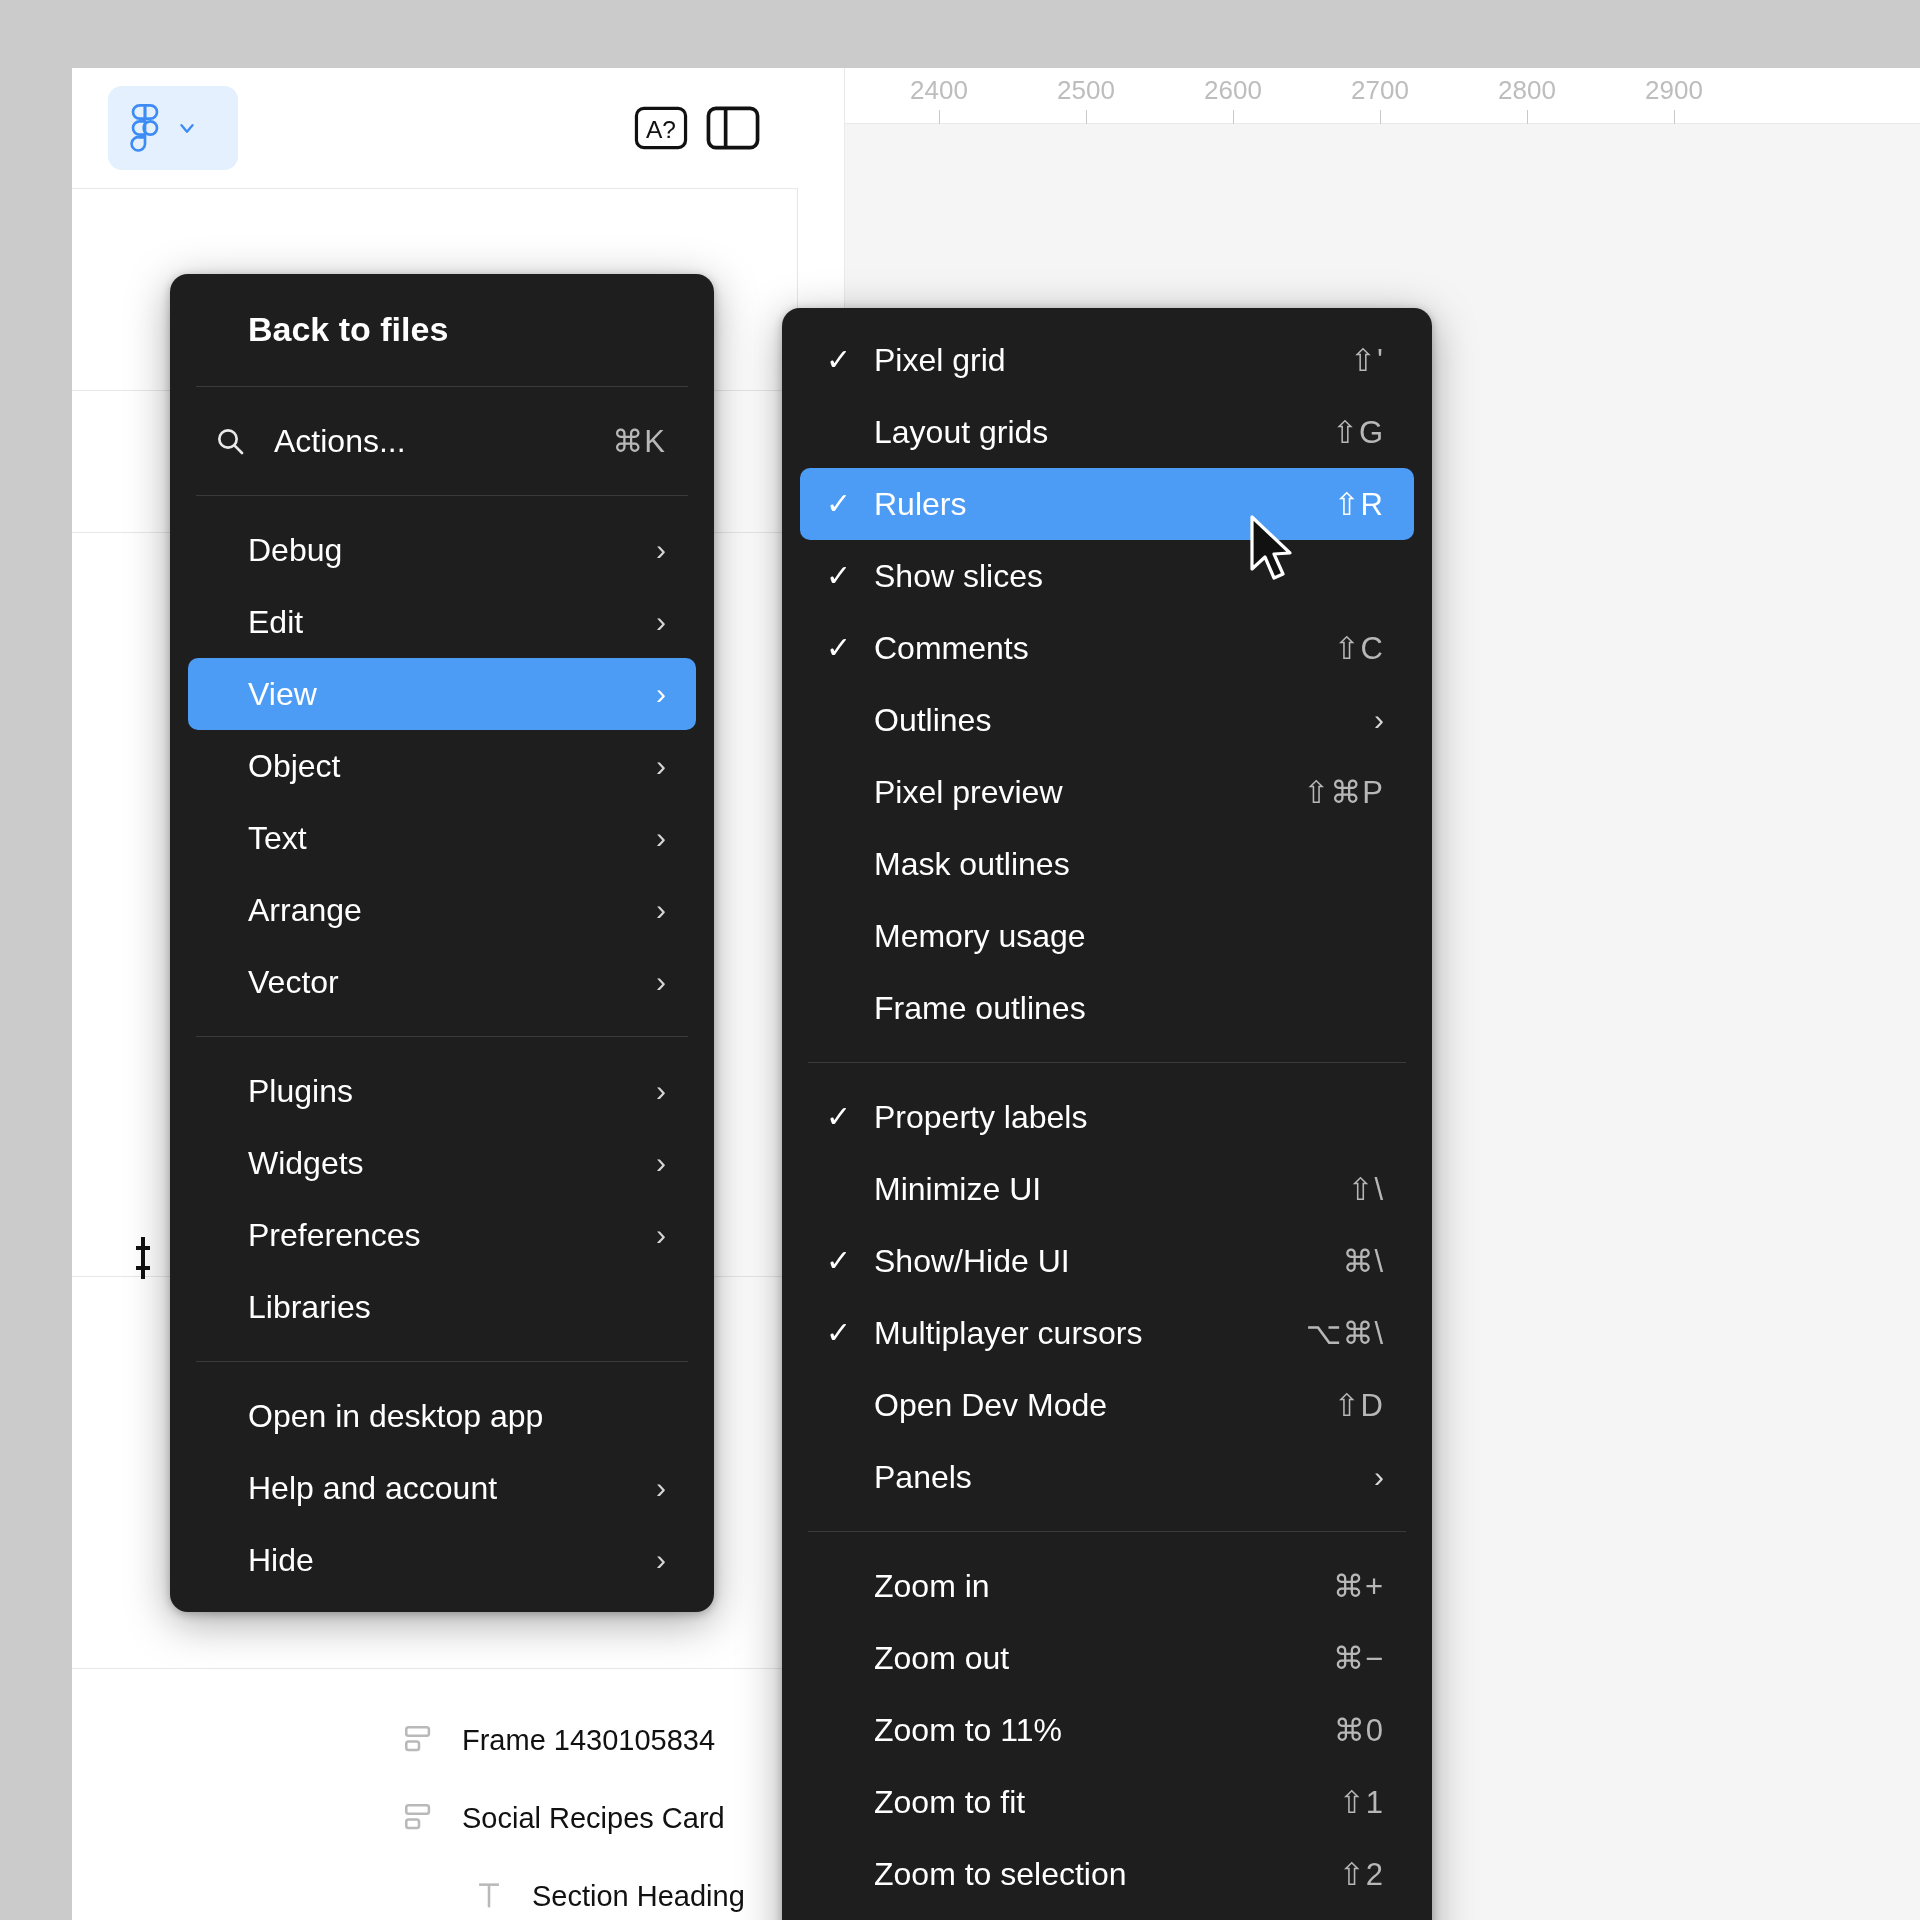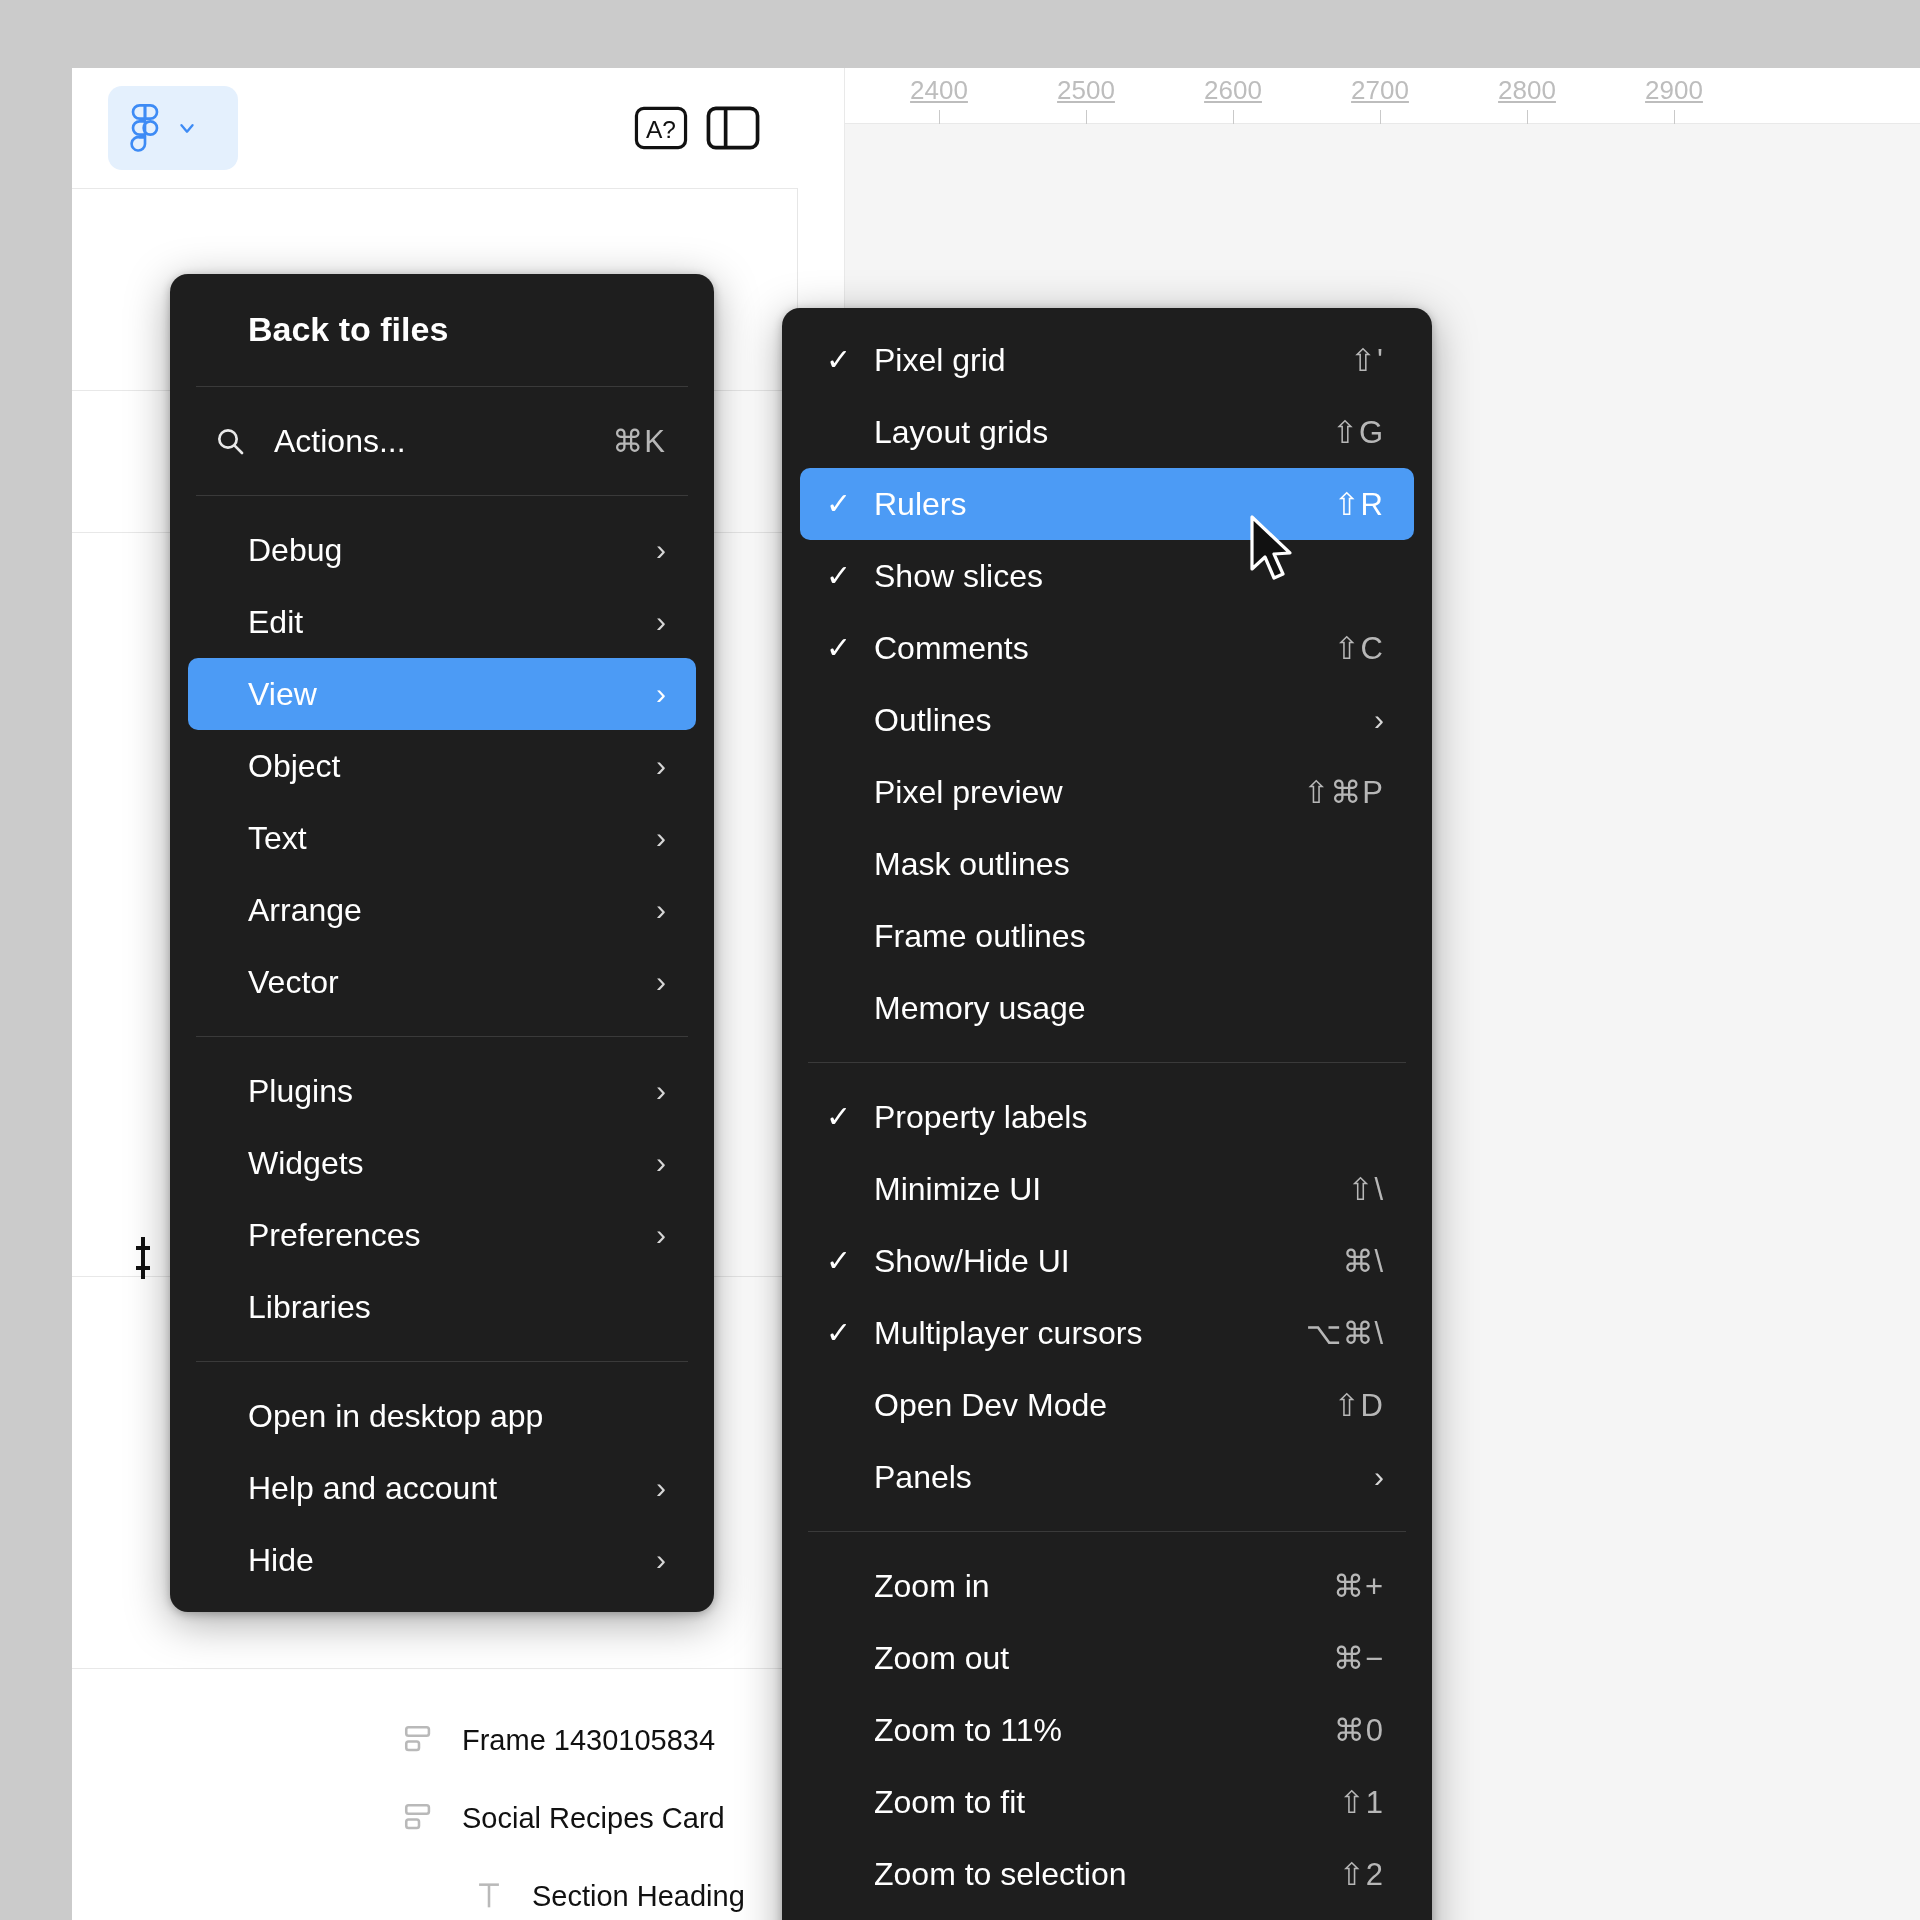--- a/index.html
+++ b/index.html
@@ -90,21 +90,20 @@
   .ruler-tick .mark {
     position: absolute; left: 0; bottom: 0;
     width: 1px; height: 14px; background: #c9c9c9;
   }
   .ruler-tick .lbl {
     position: absolute; bottom: 18px; left: 0;
     transform: translateX(-50%);
     font-size: 26px; color: #bdbdbd;
     white-space: nowrap;
     font-family: "Liberation Sans", sans-serif;
-    text-decoration: underline;
   }
   .ruler-v {
     position: absolute; left: 0; top: 56px; bottom: 0;
     width: 46px; background: #ffffff;
     border-right: 1px solid #e9e9e9;
   }
   .canvas-body {
     position: absolute; left: 46px; top: 56px; right: 0; bottom: 0;
     background: #f5f5f5;
   }
@@ -433,25 +432,25 @@
             <span class="check empty">✓</span>
             <span class="label">Pixel preview</span>
             <span class="shortcut">⇧⌘P</span>
           </div>
           <div class="menu-item">
             <span class="check empty">✓</span>
             <span class="label">Mask outlines</span>
           </div>
           <div class="menu-item">
             <span class="check empty">✓</span>
+            <span class="label">Memory usage</span>
+          </div>
+          <div class="menu-item">
+            <span class="check empty">✓</span>
             <span class="label">Frame outlines</span>
-          </div>
-          <div class="menu-item">
-            <span class="check empty">✓</span>
-            <span class="label">Memory usage</span>
           </div>
           <div class="menu-sep"></div>
           <div class="menu-item">
             <span class="check">✓</span>
             <span class="label">Property labels</span>
           </div>
           <div class="menu-item">
             <span class="check empty">✓</span>
             <span class="label">Minimize UI</span>
             <span class="shortcut">⇧\</span>

